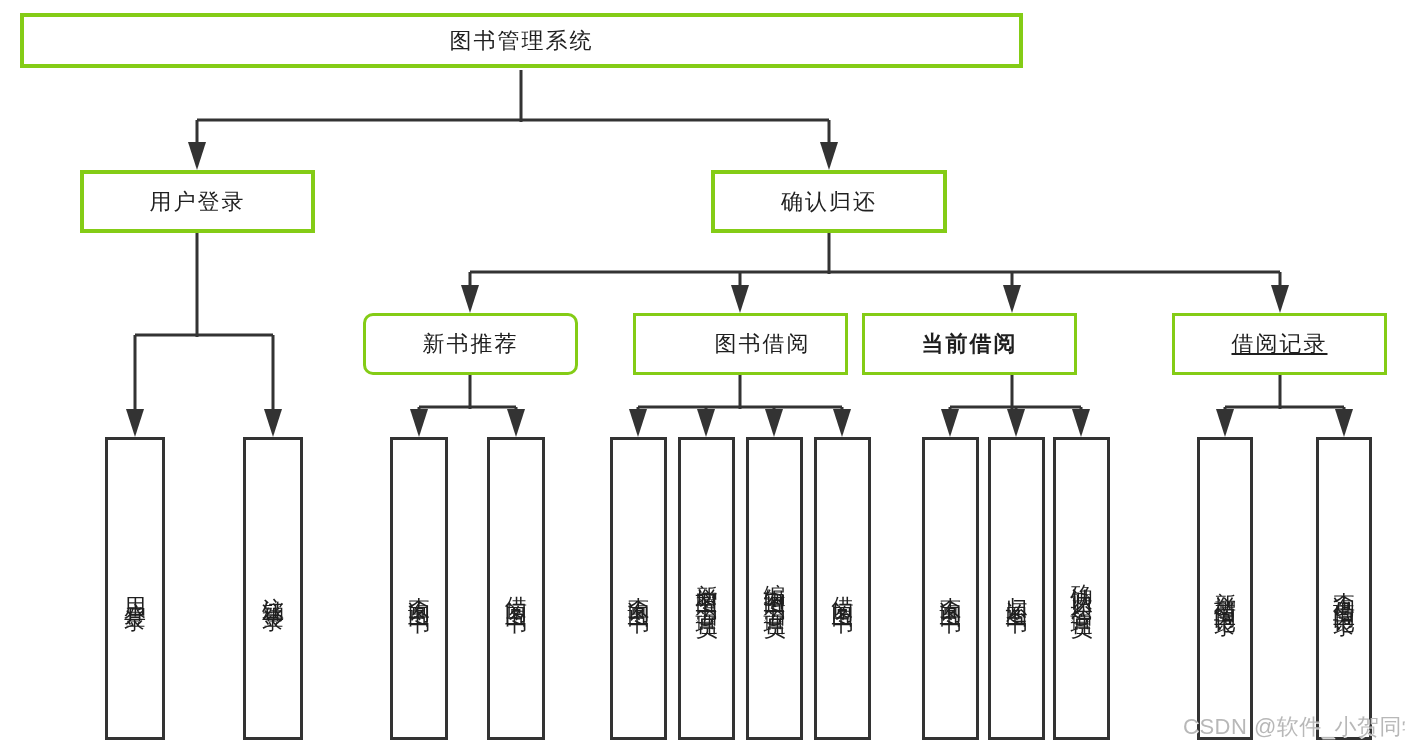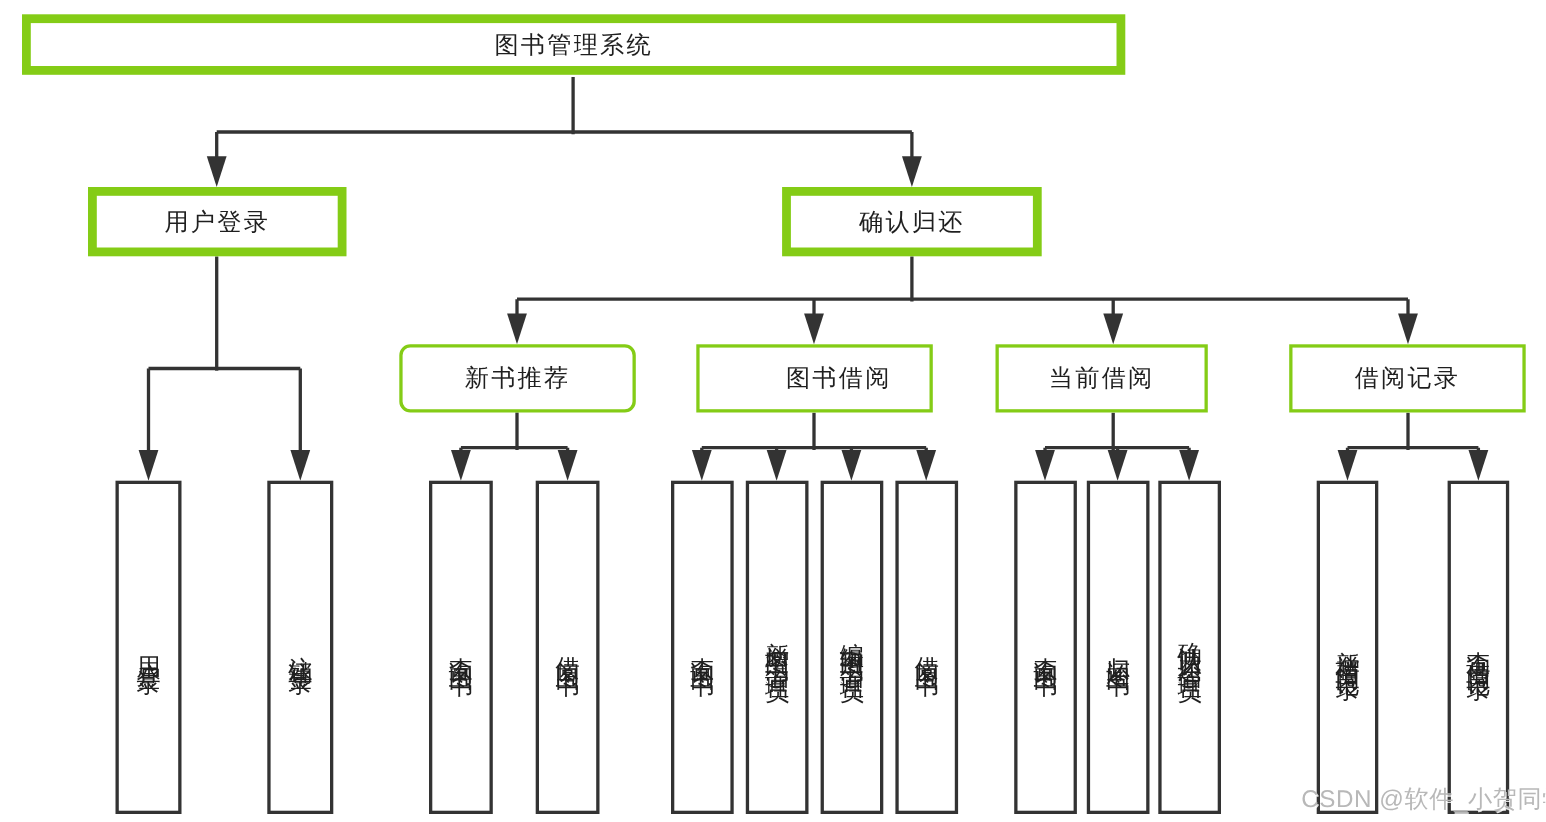--- a/index.html
+++ b/index.html
@@ -14,21 +14,21 @@
   #connectors {
     position: absolute;
     left: 0; top: 0;
     width: 1405px; height: 747px;
     pointer-events: none;
   }
   .box {
     position: absolute;
     box-sizing: border-box;
     background: #ffffff;
-    border: 8px solid #84cc16;
+    border: 4px solid #84cc16;
     display: flex;
     align-items: center;
     justify-content: center;
     font-size: 22px;
     color: #1f1f1f;
     letter-spacing: 2px;
     z-index: 2;
   }
   .lv2 { border-width: 3px; }
   .vbox {
@@ -105,22 +105,22 @@
     </g>
   </svg>
 
   <div class="box" style="left:20px; top:13px; width:1003px; height:55px;">图书管理系统</div>
 
   <div class="box" style="left:80px; top:170px; width:235px; height:63px;">用户登录</div>
   <div class="box" style="left:711px; top:170px; width:236px; height:63px;">确认归还</div>
 
   <div class="box lv2" style="left:363px; top:313px; width:215px; height:62px;border-radius:10px;">新书推荐</div>
   <div class="box lv2" style="left:633px; top:313px; width:215px; height:62px;padding-left:44px;">图书借阅</div>
-  <div class="box lv2" style="left:905px; top:313px; width:193px; height:62px;">当前借阅</div>
-  <div class="box lv2" style="left:1172px; top:313px; width:215px; height:62px;">借阅记录</div>
+  <div class="box lv2" style="left:862px; top:313px; width:215px; height:62px;font-weight:bold;">当前借阅</div>
+  <div class="box lv2" style="left:1172px; top:313px; width:215px; height:62px;text-decoration:underline;">借阅记录</div>
 
   <div class="vbox" style="left:105px; top:437px; width:60px; height:303px;">
     <span>用户登录</span>
   </div>
   <div class="vbox" style="left:243px; top:437px; width:60px; height:303px;">
     <span>注销登录</span>
   </div>
   <div class="vbox" style="left:390px; top:437px; width:58px; height:303px;">
     <span>查询图书</span>
   </div>

